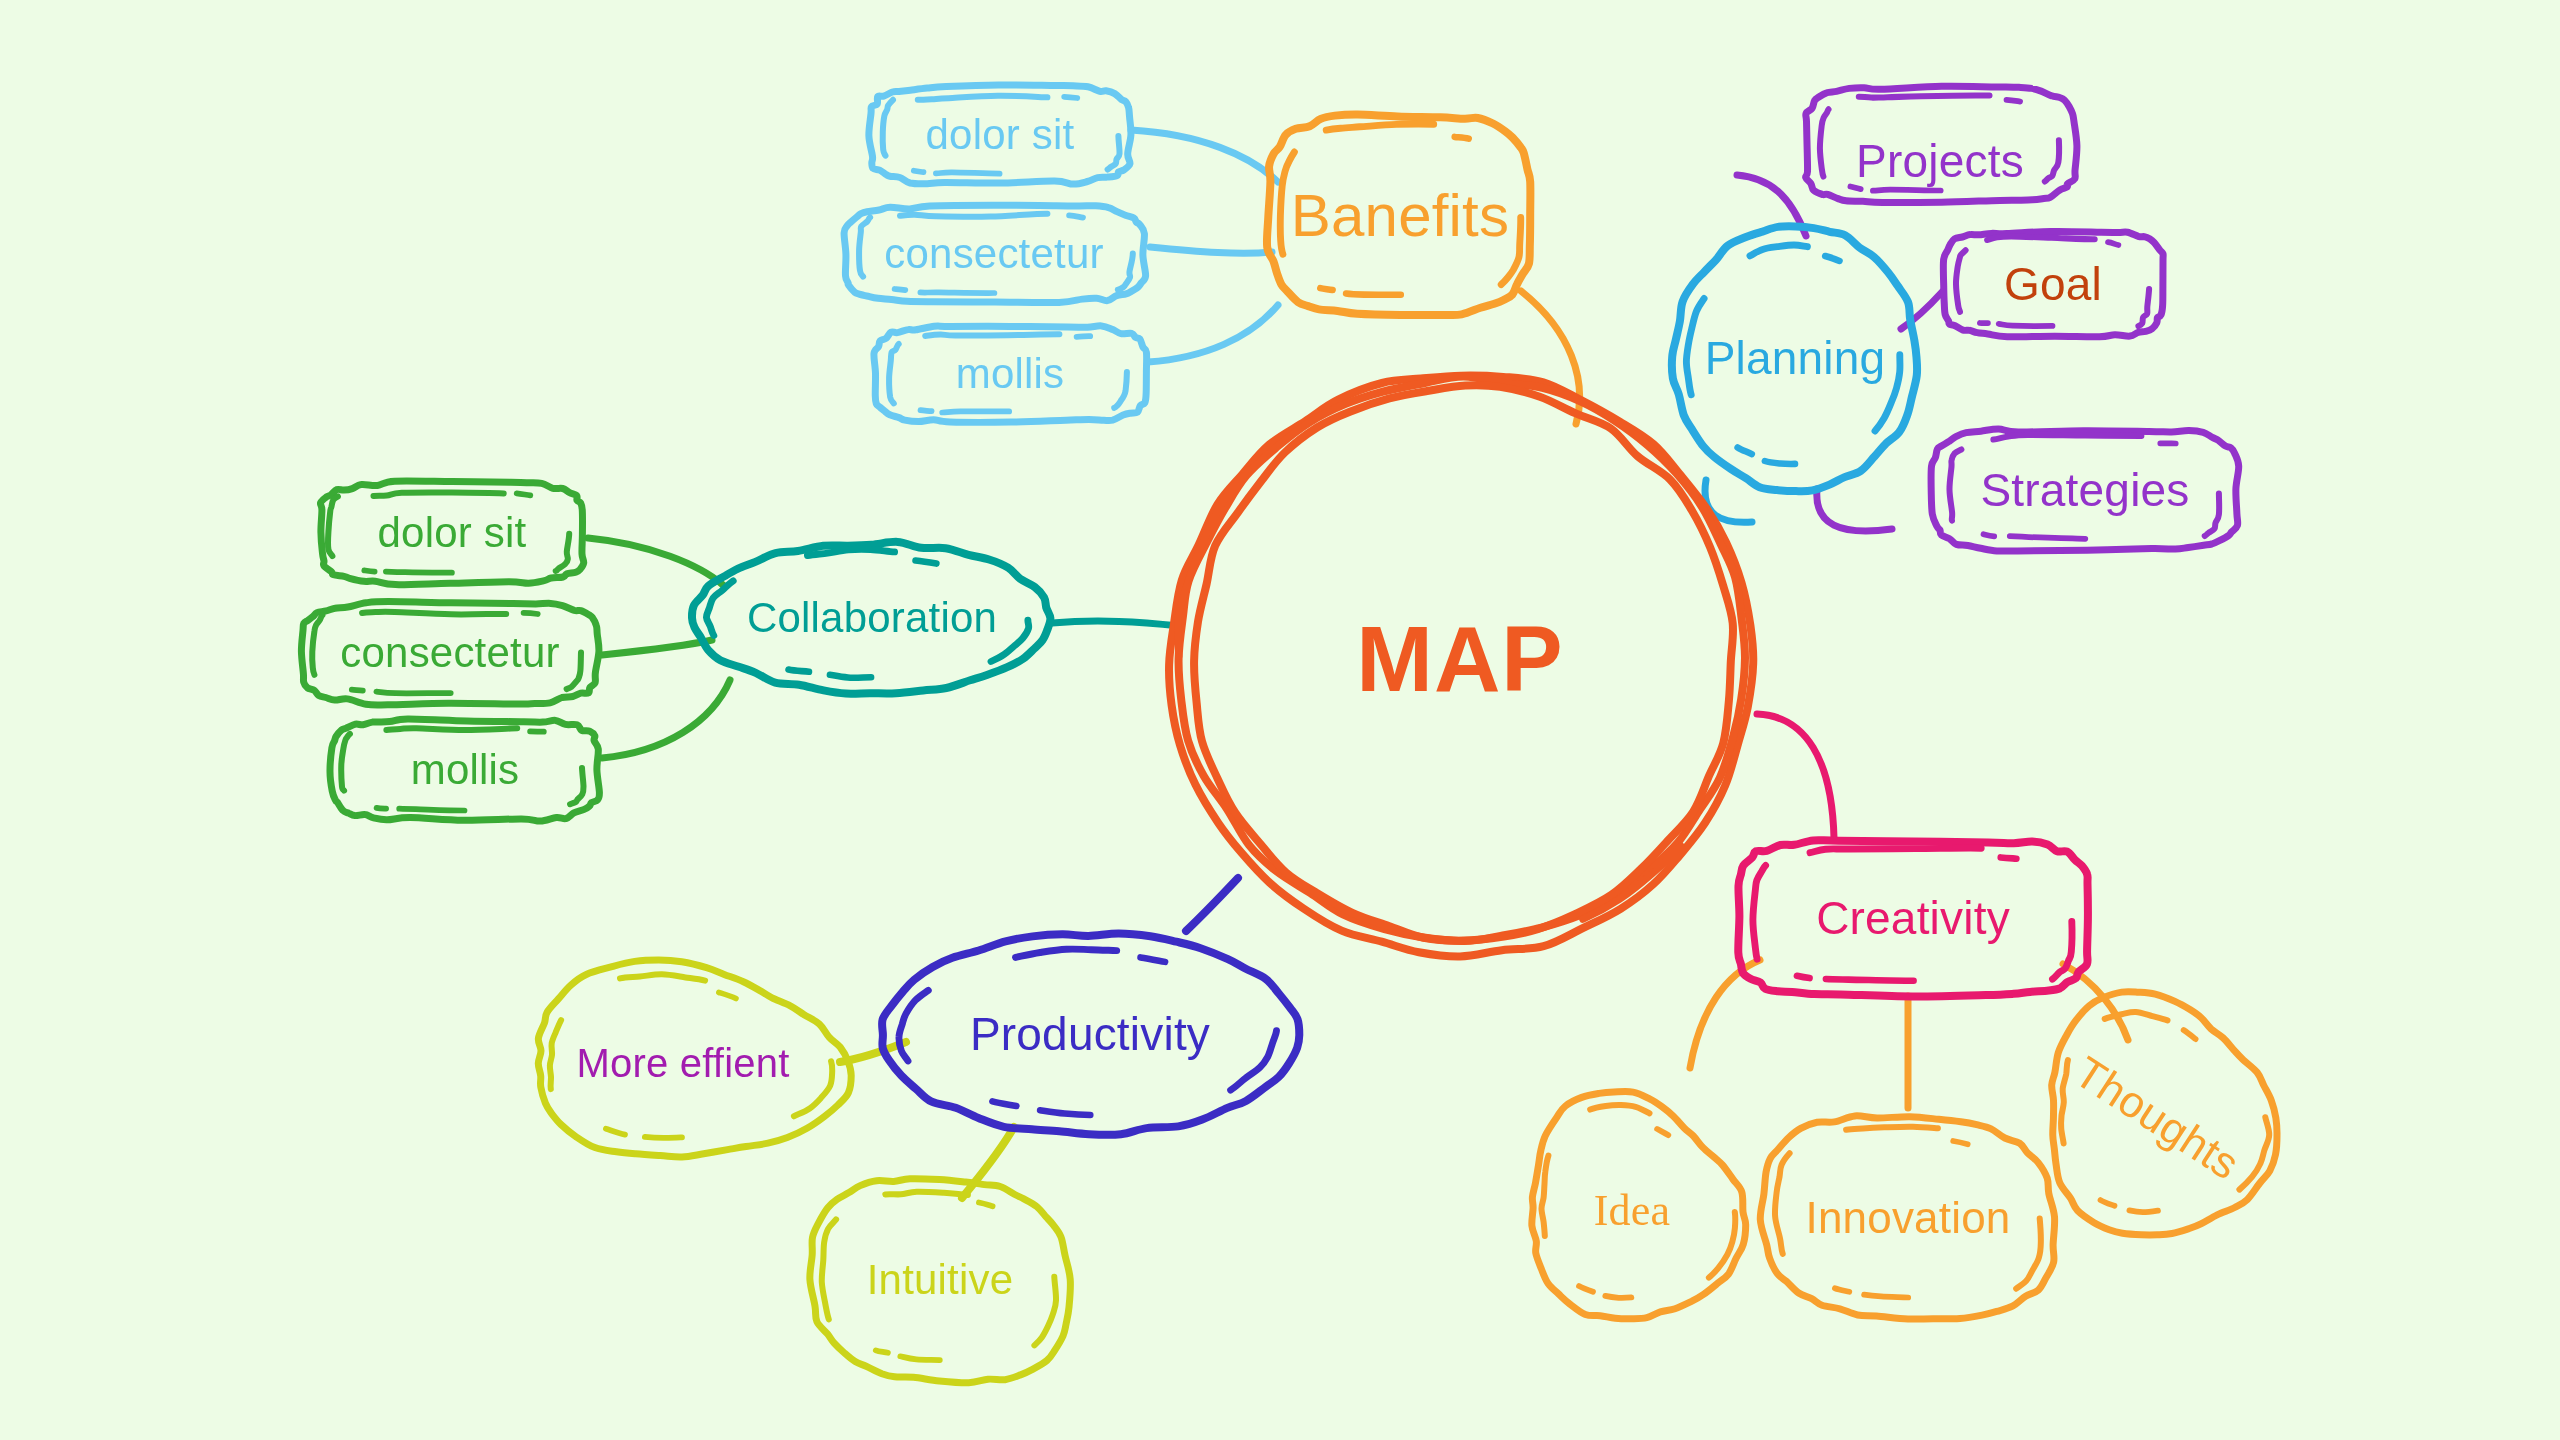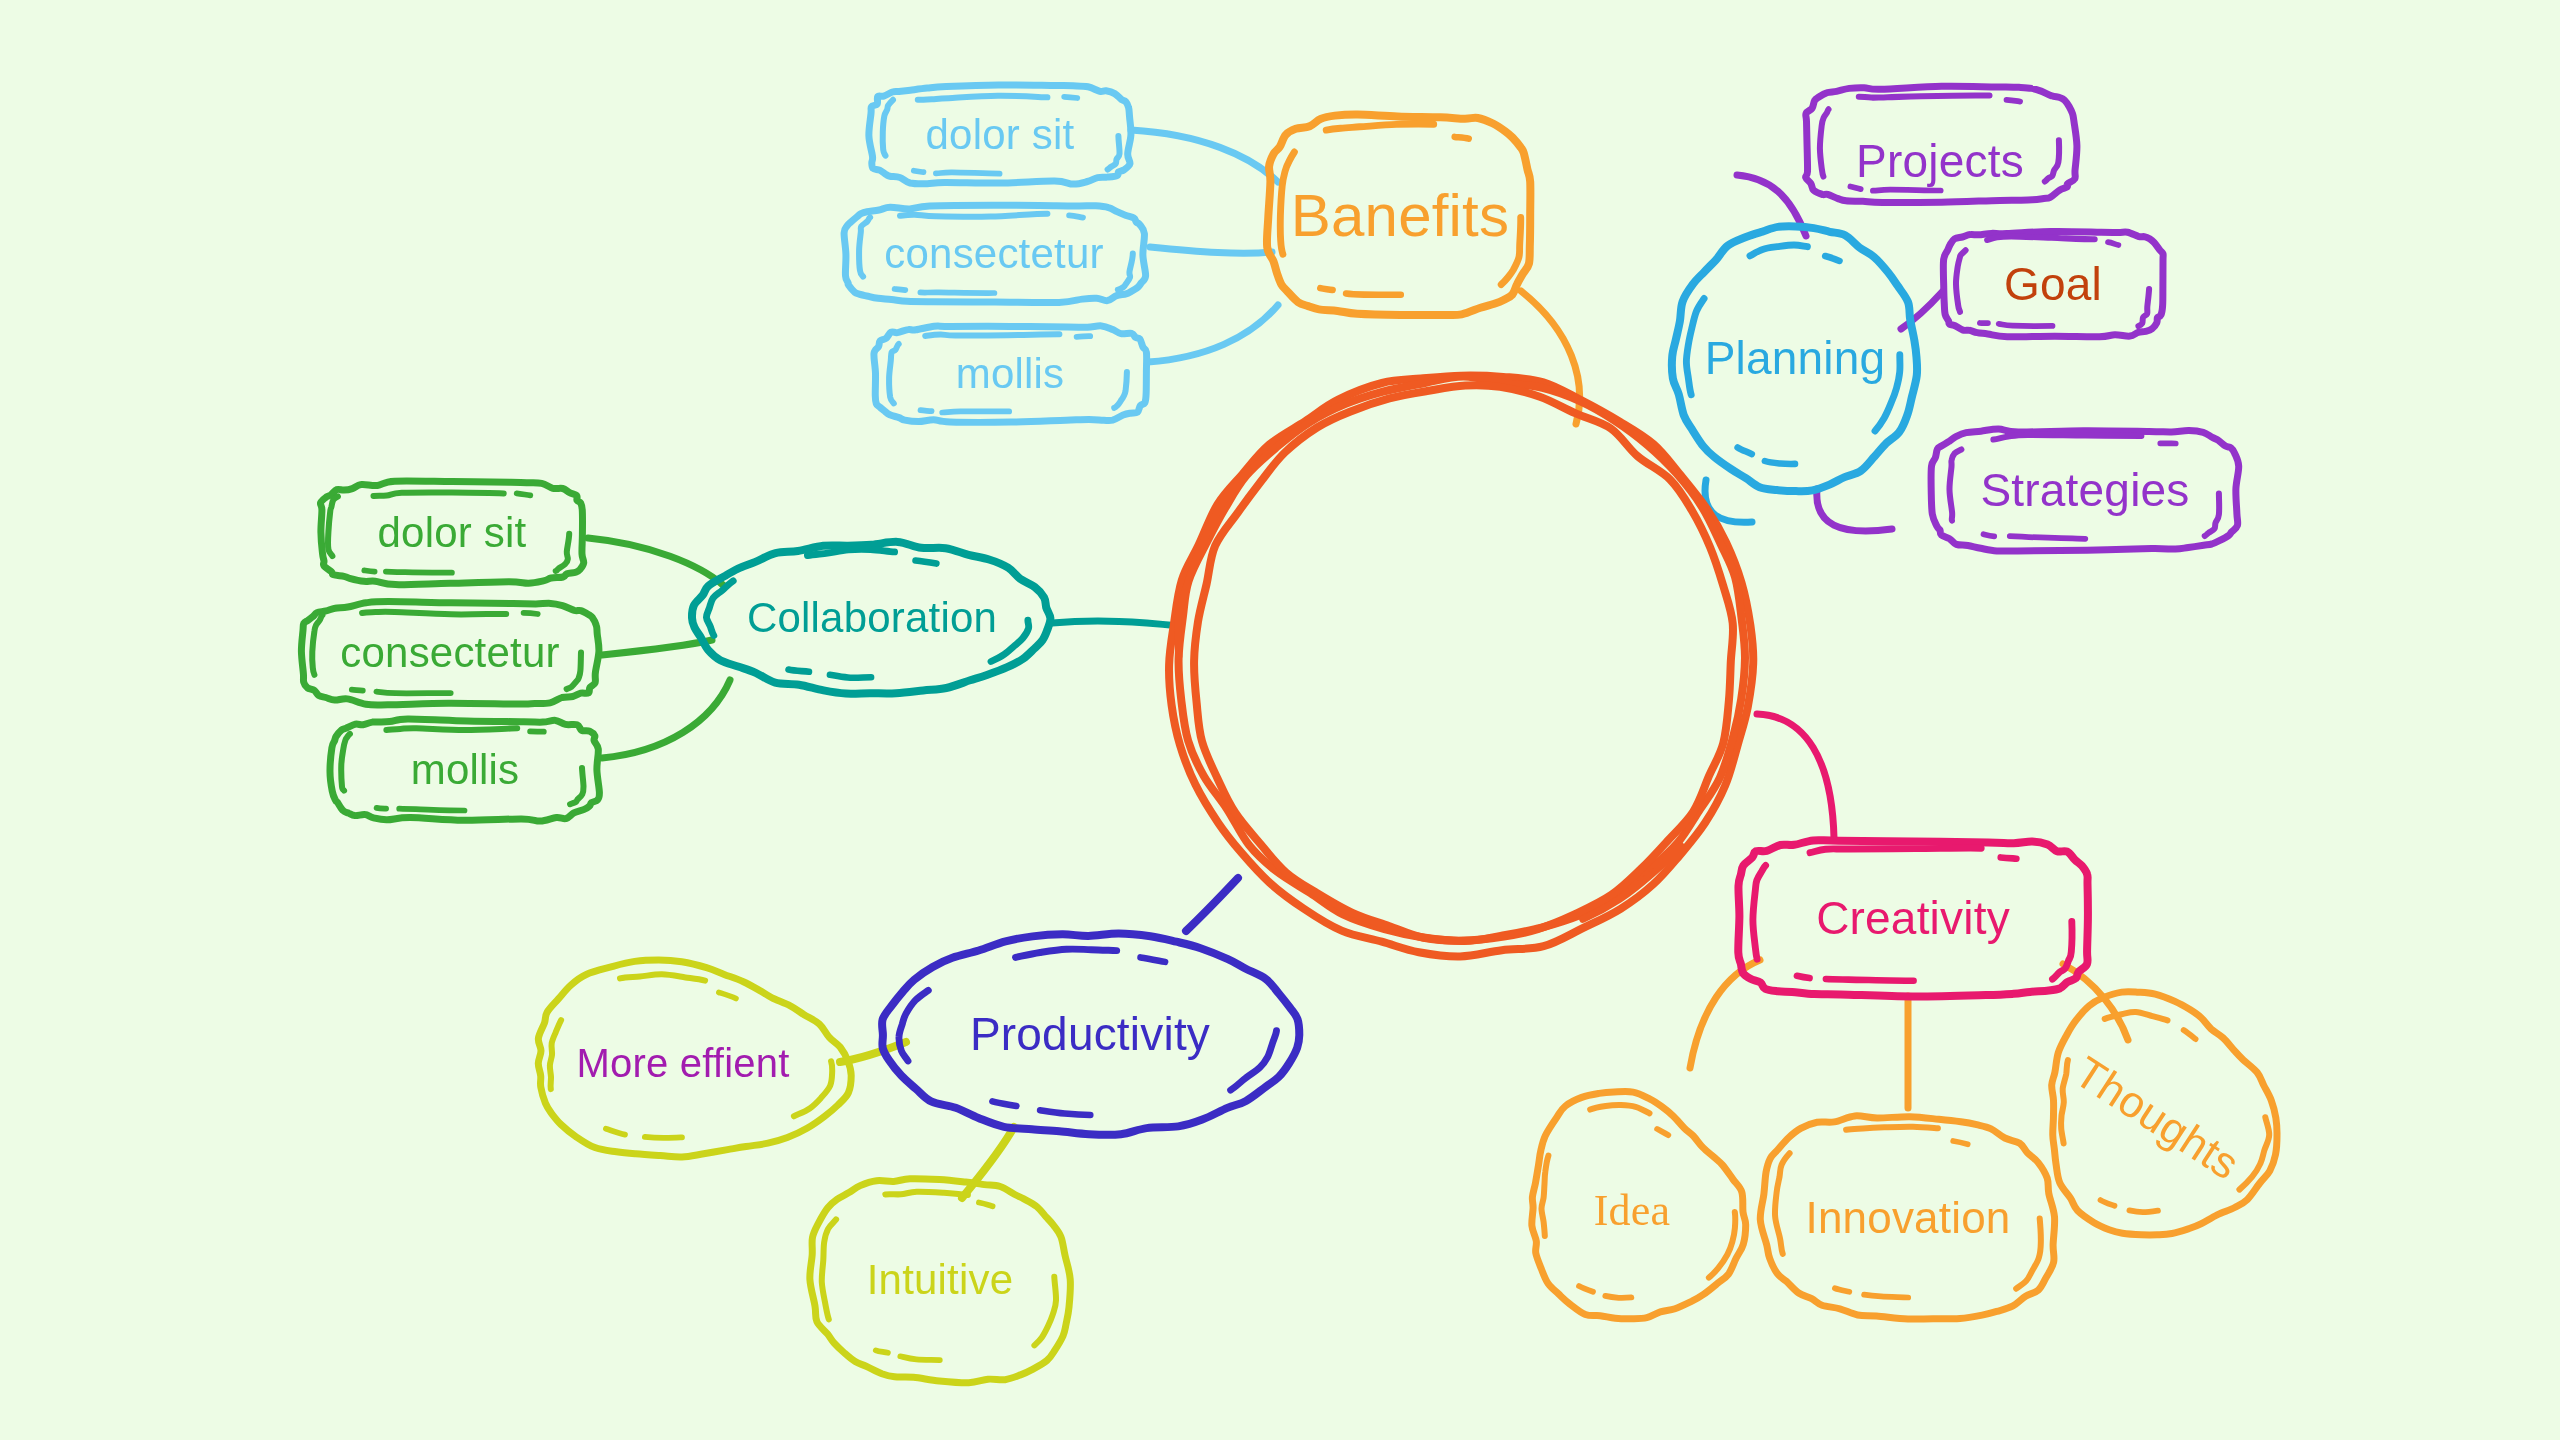--- a/index.html
+++ b/index.html
@@ -204,20 +204,21 @@
         <path d="M 2063.6 1143.4 C 2063.0 1138.6, 2061.5 1132.9, 2061.2 1128.3 C 2060.8 1123.6, 2061.1 1120.1, 2061.5 1115.7 C 2062.0 1111.4, 2063.6 1106.7, 2063.8 1102.2 C 2064.0 1097.7, 2062.3 1093.5, 2062.7 1088.8 C 2063.1 1084.2, 2065.3 1079.0, 2066.2 1074.3 C 2067.0 1069.5, 2066.3 1065.4, 2067.9 1060.2" fill="none" stroke="#f8a02e" stroke-width="6.02" stroke-linecap="round" stroke-linejoin="round"></path>
         <path d="M 2265.3 1117.2 C 2266.3 1122.2, 2269.4 1129.4, 2269.2 1134.9 C 2269.1 1140.4, 2265.9 1145.3, 2264.4 1150.2 C 2262.9 1155.0, 2262.3 1159.5, 2260.2 1163.9 C 2258.2 1168.4, 2255.6 1172.4, 2252.2 1176.7 C 2248.7 1181.0, 2243.6 1186.0, 2239.4 1189.6" fill="none" stroke="#f8a02e" stroke-width="6.02" stroke-linecap="round" stroke-linejoin="round"></path>
         <path d="M 2104.7 1018.9 C 2109.7 1016.9, 2116.5 1015.4, 2121.7 1014.2 C 2126.9 1013.1, 2130.7 1011.7, 2135.8 1012.0 C 2140.9 1012.3, 2147.0 1014.7, 2152.3 1016.1 C 2157.6 1017.5, 2162.6 1018.7, 2167.5 1020.4" fill="none" stroke="#f8a02e" stroke-width="6.02" stroke-linecap="round" stroke-linejoin="round"></path>
         <path d="M 2158.0 1210.6 C 2153.4 1211.3, 2147.6 1212.2, 2142.9 1212.2 C 2138.1 1212.1, 2134.1 1211.4, 2129.4 1210.4" fill="none" stroke="#f8a02e" stroke-width="5.739999999999999" stroke-linecap="round"></path>
         <path d="M 2114.5 1205.8 C 2109.7 1204.1, 2104.4 1202.5, 2100.5 1200.1" fill="none" stroke="#f8a02e" stroke-width="5.739999999999999" stroke-linecap="round"></path>
         <path d="M 2183.6 1030.0 C 2187.5 1032.4, 2191.9 1036.1, 2195.6 1039.1" fill="none" stroke="#f8a02e" stroke-width="5.739999999999999" stroke-linecap="round"></path>
       </g>
     </svg>
   <div id="labels">
       <div class="lbl center" style="left: 1460px; top: 660px; font-size: 92px; color: rgb(239, 90, 34);">
+        <div>MAP</div>
       </div>
       <div class="lbl" style="left: 1400px; top: 215px; font-size: 60px; color: rgb(248, 160, 46);">Banefits</div>
       <div class="lbl" style="left: 1000px; top: 135px; font-size: 42px; color: rgb(105, 201, 242);">dolor sit</div>
       <div class="lbl" style="left: 994px; top: 254px; font-size: 42px; color: rgb(105, 201, 242);">consectetur</div>
       <div class="lbl" style="left: 1010px; top: 374px; font-size: 42px; color: rgb(105, 201, 242);">mollis</div>
       <div class="lbl" style="left: 1795px; top: 358px; font-size: 46px; color: rgb(41, 169, 224);">Planning</div>
       <div class="lbl" style="left: 1940px; top: 145px; font-size: 46px; color: rgb(147, 51, 202); margin-top: 16px;">Projects</div>
       <div class="lbl" style="left: 2053px; top: 284px; font-size: 46px; color: #c2410c;">Goal</div>
       <div class="lbl" style="left: 2085px; top: 490px; font-size: 46px; color: rgb(147, 51, 202);">Strategies</div>
       <div class="lbl" style="left: 872px; top: 618px; font-size: 42px; color: rgb(0, 158, 149);">Collaboration</div>

